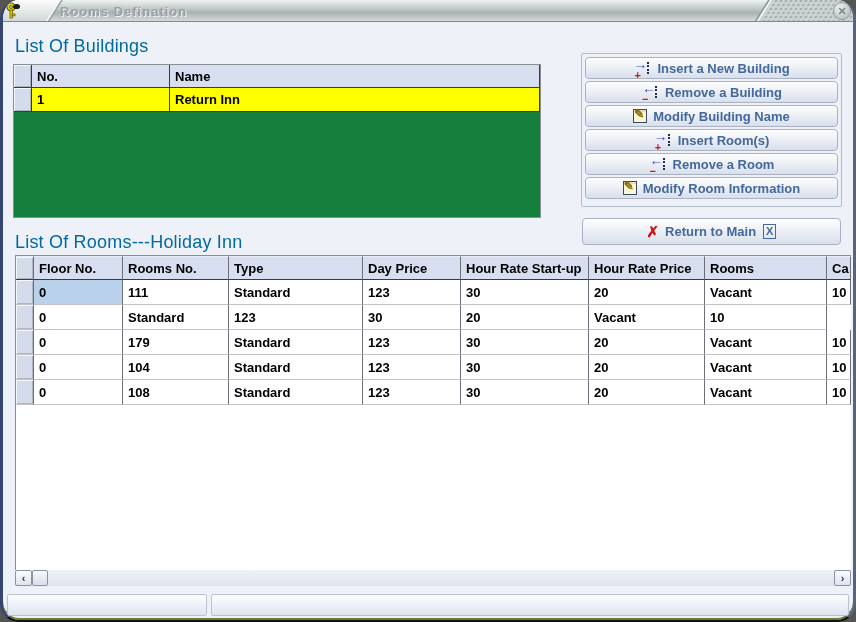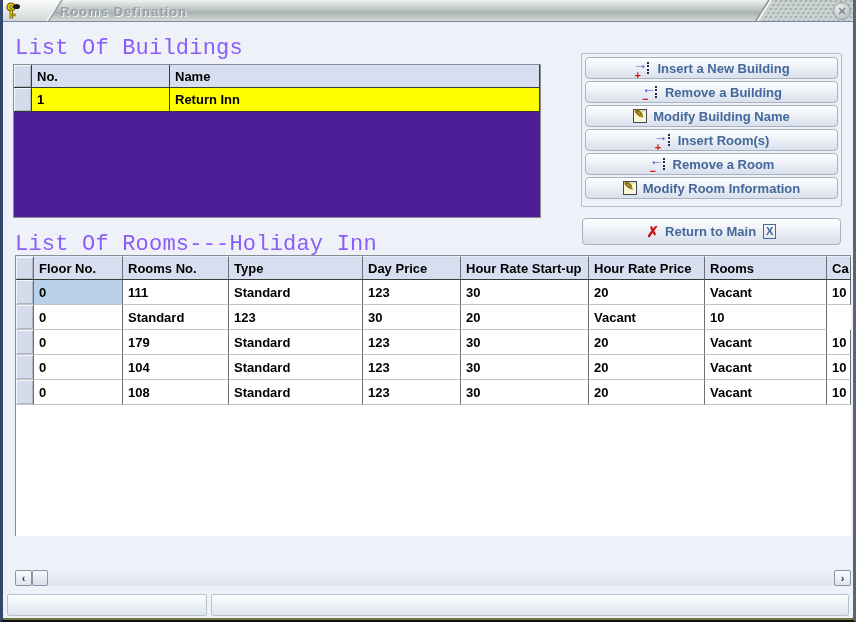--- a/index.html
+++ b/index.html
@@ -5,20 +5,21 @@
   * { margin:0; padding:0; box-sizing:border-box; }
   html,body { width:856px; height:622px; }
   body { font-family:"Liberation Sans", sans-serif; background:#555; }
 
   .window {
     position:relative; width:856px; height:622px; overflow:hidden;
     background:#eef2f8;
     border-left:3px solid #35466e; border-right:3px solid #5a6478;
     border-bottom:2px solid #101010;
     box-shadow: inset 0 -2px 0 #6b7c3a;
+    border-radius: 19px;
   }
 
   
   .titlebar {
     position:absolute; left:-3px; right:-3px; top:0; height:22px;
     background:linear-gradient(180deg,#eff2f2 0%,#c3caca 40%,#a9b1b1 60%,#d4dada 100%);
     border-bottom:1px solid #7d88a8; overflow:hidden;
   }
   .title-tab {
     position:absolute; left:-10px; top:0; width:64px; height:22px;
@@ -41,29 +42,29 @@
   }
   .close-btn {
     position:absolute; right:5px; top:2px; width:18px; height:18px; border-radius:50%;
     background:radial-gradient(circle at 35% 30%, #eceeee, #aeb6b6);
     border:1px solid #929c9c; color:#7d8890; font-size:11px; font-weight:bold;
     display:flex; align-items:center; justify-content:center; cursor:default;
   }
 
   
   .section-heading {
-    position:absolute; color:#8b5cf6; font-size:22px; letter-spacing:0.2px;font-family:Liberation Mono, monospace;
+    position:absolute; color:#0369a1; font-size:18px; letter-spacing:0.2px;
   }
   .bheading { left:12px; top:36px; }
   .rheading { left:12px; top:232px; }
 
   
   .bpanel {
     position:absolute; left:10px; top:64px; width:528px; height:154px;
-    background:#4c1d95; border:1px solid #8a8f96;
+    background:#15803d; border:1px solid #8a8f96;
   }
   .bgrid { display:grid; grid-template-columns:18px 138px 1fr; }
   .bgrid .cell {
     border-right:1px solid #3a3a3a; border-bottom:1px solid #3a3a3a;
     font-size:13px; font-weight:bold; color:#000;
     padding:0 0 0 5px; display:flex; align-items:center; overflow:hidden; white-space:nowrap;
   }
   .bgrid.header .cell { height:23px; background:#d6def0; }
   .bgrid.datarow .cell { height:24px; background:#ffff00; }
   .bgrid .selcell { background:#d4dcec !important;
@@ -98,21 +99,21 @@
     position:relative; width:14px; height:14px; flex:0 0 auto;
     background:#fbf6d8; border:1px solid #3c465c;
     box-shadow:inset 0 2px 0 #e6e0b4;
   }
   .note-icon .pencil { position:absolute; left:0px; top:-3px; font-size:12px; color:#8a6d00; font-style:normal; }
   .x-icon { color:#c81616; font-size:15px; font-weight:bold; line-height:15px; }
   .shortcut-box { border:1px solid #44689c; padding:0 2px; margin-left:1px; font-size:11px; line-height:13px; }
 
   
   .rpanel {
-    position:absolute; left:12px; top:255px; right:2px; height:281px;
+    position:absolute; left:12px; top:255px; right:2px; height:315px;
     background:#fff; border-left:1px solid #8a8f96; border-top:1px solid #8a8f96;
     overflow:hidden;
   }
   .rgrid { display:grid; grid-template-columns:18px 89px 106px 134px 98px 128px 116px 122px 1fr; }
   .rgrid .cell {
     border-right:1px solid #6a6f78; font-size:13px; font-weight:bold; color:#000;
     padding:0 0 0 5px; display:flex; align-items:center; overflow:hidden; white-space:nowrap;
   }
   .rgrid.header .cell { height:24px; background:#d6def0; border-bottom:1px solid #3a3a3a; border-top:1px solid #e8ecf6; }
   .rgrid.datarow .cell { height:25px; background:#fff; border-bottom:1px solid #c4c4c4; }

